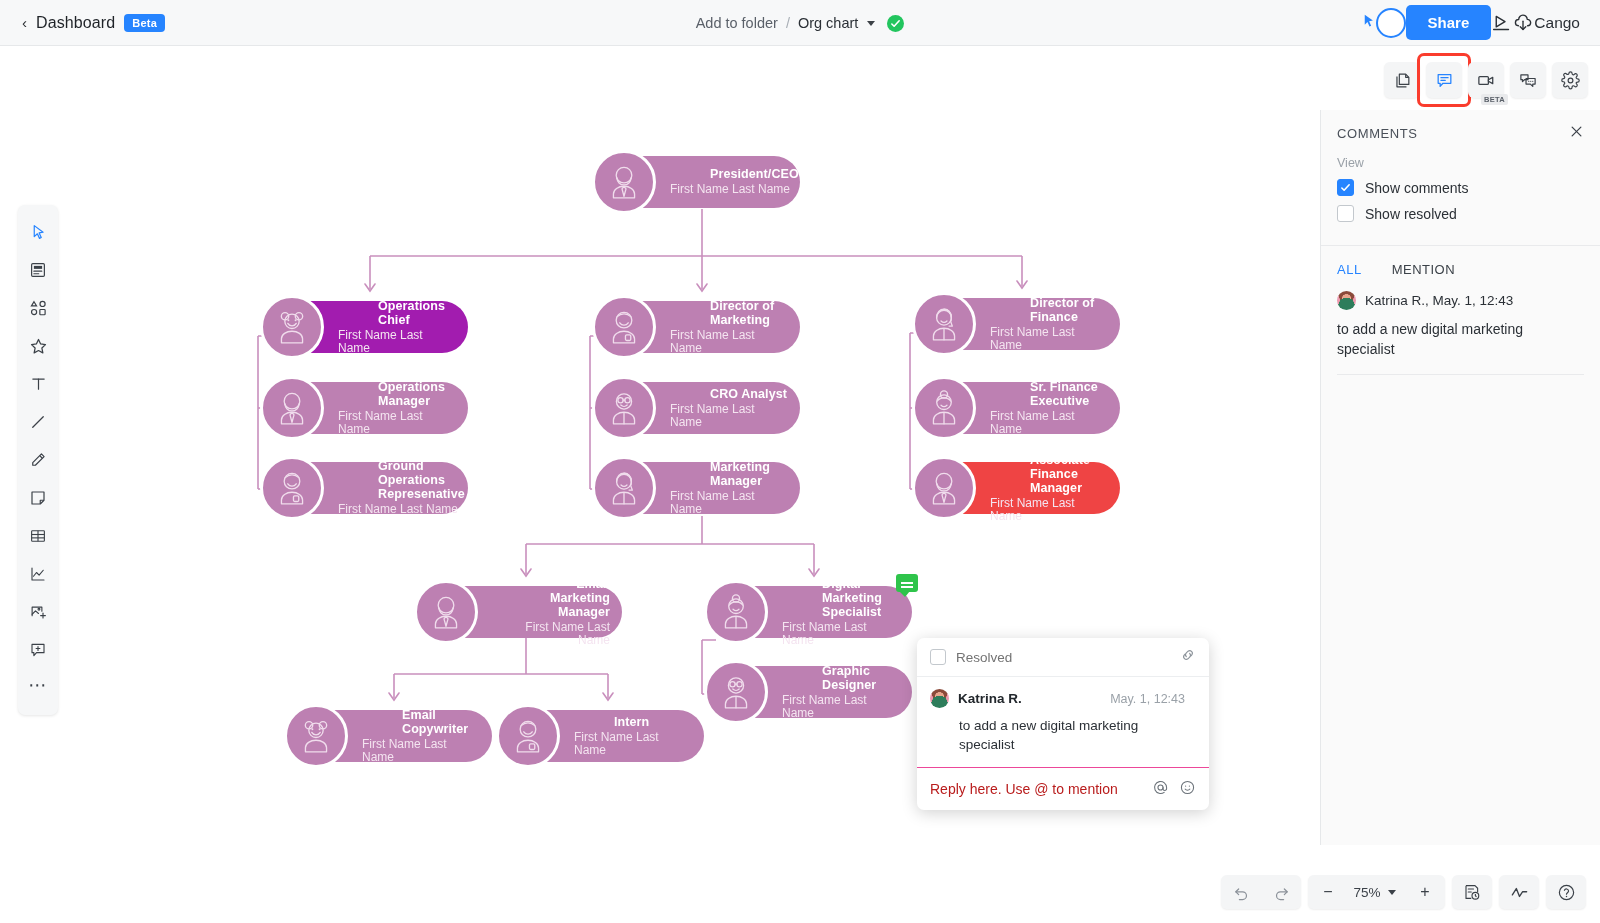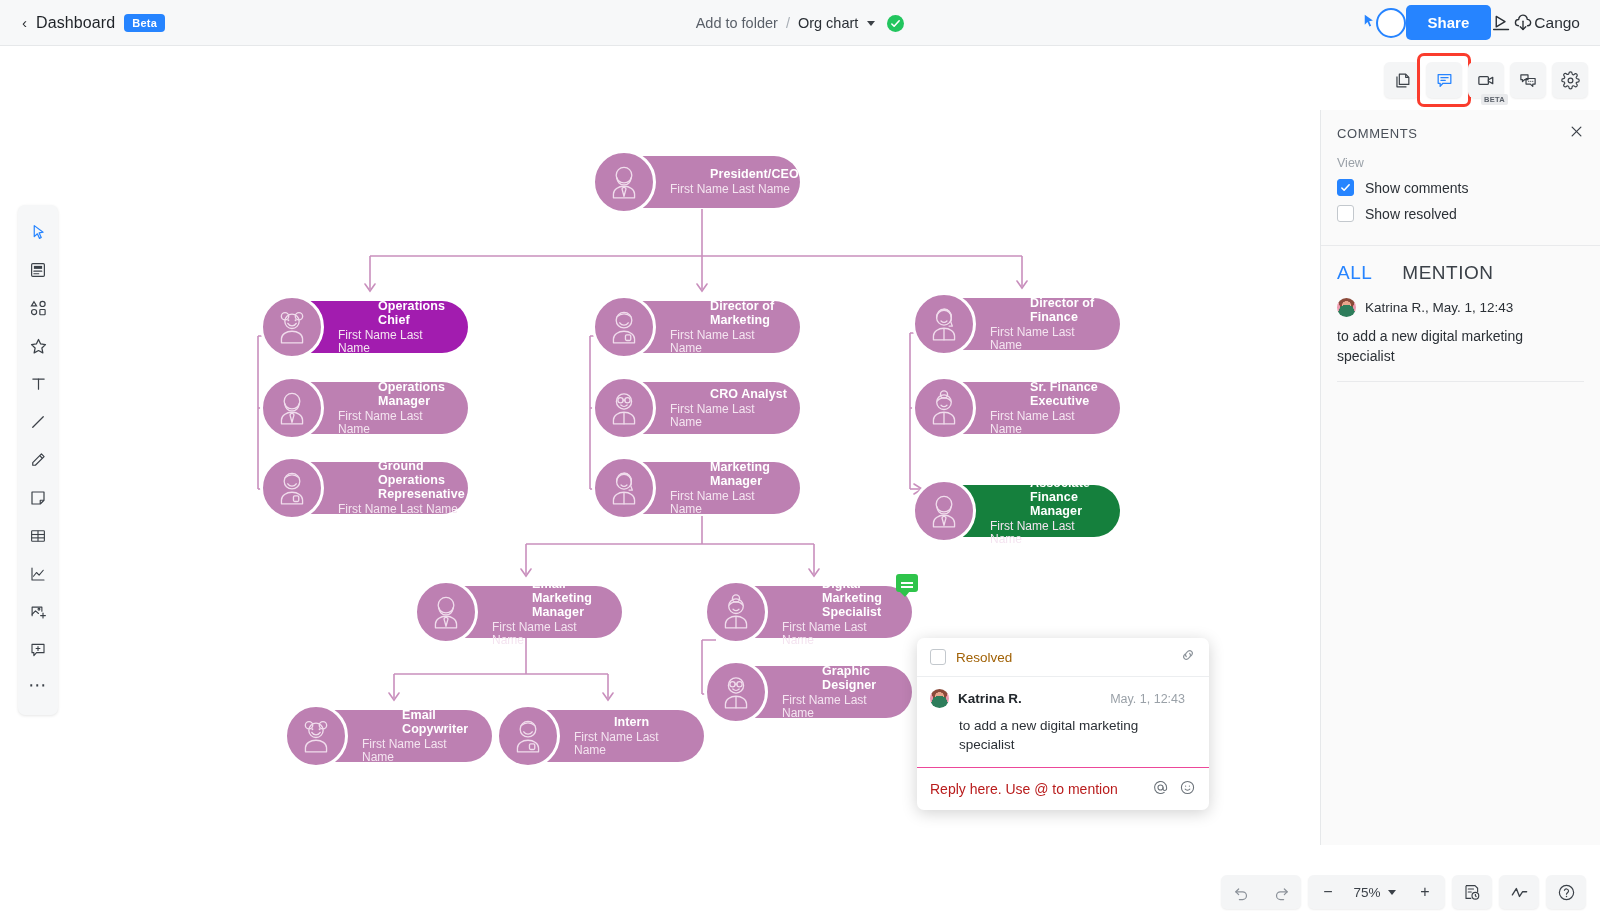--- a/index.html
+++ b/index.html
@@ -122,21 +122,21 @@
     background:#fff; border-radius:7px;
     box-shadow:0 3px 16px rgba(0,0,0,.18); overflow:hidden;
   }
   .cpop-head {
     height:39px; display:flex; align-items:center; padding:0 13px;
     border-bottom:1px solid #eceef0; gap:10px;
   }
   .cbox {
     width:16px;height:16px;border:1.4px solid #c3c8cd;border-radius:3px;background:#fff;
   }
-  .cpop-head .lbl { font-size:13.5px; color:#a16207; }
+  .cpop-head .lbl { font-size:13.5px; color:#737373; }
   .link-ic { margin-left:auto; color:#8d949b; }
   .cpop-body { padding:12px 24px 13px 13px; border-bottom:1px solid #ec4899; }
   .crow { display:flex; align-items:center; gap:9px; }
   .cav {
     width:19px;height:19px;border-radius:50%;
     background:
       radial-gradient(circle at 50% 78%, #2e7d5b 0 46%, transparent 47%),
       radial-gradient(circle at 50% 40%, #e8a58c 0 30%, transparent 31%),
       radial-gradient(circle at 50% 16%, #8b4a3a 0 44%, transparent 45%),
       linear-gradient(#f0a3b6,#e98fa6);
@@ -181,21 +181,21 @@
   .rp-view { padding:0 16px 14px 16px; border-bottom:1px solid #e9eaec; }
   .rp-view .cap { font-size:12.5px; color:#9aa1a8; margin-bottom:9px; }
   .ckrow { display:flex; align-items:center; gap:11px; margin-bottom:9px; cursor:pointer; }
   .ck {
     width:17px;height:17px;border-radius:3px;border:1.4px solid #c3c8cd;background:#fff;
     display:flex;align-items:center;justify-content:center;
   }
   .ck.on { background:#2684ff; border-color:#2684ff; }
   .ckrow .t { font-size:14px; color:#2b3036; }
   .rp-tabs { display:flex; gap:30px; padding:16px 16px 0 16px; }
-  .rp-tab { font-size:19px; letter-spacing:.5px; color:#3b4148; cursor:pointer; }
+  .rp-tab { font-size:13px; letter-spacing:.5px; color:#3b4148; cursor:pointer; }
   .rp-tab.act { color:#2684ff; }
   .rp-item { padding:14px 16px 0 16px; }
   .rp-item .hdr { display:flex; align-items:center; gap:9px; }
   .rp-item .nm { font-size:13.5px; color:#2b3036; }
   .rp-item .bd { font-size:14px; color:#2b3036; line-height:1.45; margin-top:9px; }
   .rp-sep { height:1px; background:#e9eaec; margin:14px 16px 0 16px; }
 
   
   .botbar {
     position:absolute; right:14px; bottom:14px; display:flex; gap:7px; align-items:center; z-index:7;
@@ -535,35 +535,35 @@
               <path d="M15.2 15.4a4.1 4.1 0 005.6 0"></path>
               <path d="M8 33v-3.6c0-4.3 4.5-7.4 10-7.4s10 3.1 10 7.4V33z"></path>
               <line x1="18" y1="22.4" x2="18" y2="33"></line>
             </svg>
           </div>
           <div class="txt">
             <div class="role">Sr. Finance Executive</div>
             <div class="person">First Name Last Name</div>
           </div>
         </div>
-        <div class="node two" style="left: 924px; top: 416px; width: 196px; background: #15803d; margin-top: 23px;">
+        <div class="node two" style="left: 924px; top: 416px; width: 196px; background: #ef4444;">
           <div class="av" style="background: rgb(189, 128, 178);">
             <svg width="38" height="38" viewBox="0 0 36 36" fill="none" stroke="#f0dcec" stroke-width="1.25" stroke-linecap="round" stroke-linejoin="round">
               <circle cx="18" cy="11.5" r="7.4"></circle>
               <path d="M11.4 14.2a5.6 5.6 0 0013.2 0"></path>
               <path d="M8 33v-3.6c0-4.3 4.5-7.4 10-7.4s10 3.1 10 7.4V33z"></path>
               <path d="M18 22.2l-1.9 2.3 1.9 7 1.9-7z"></path>
             </svg>
           </div>
           <div class="txt">
             <div class="role">Associate Finance Manager</div>
             <div class="person">First Name Last Name</div>
           </div>
         </div>
-        <div class="node two" style="left: 426px; top: 540px; width: 196px; background: rgb(189, 128, 178);">
+        <div class="node two" style="left: 426px; top: 540px; width: 196px; background: rgb(189, 128, 178); text-align: right;">
           <div class="av" style="background: rgb(189, 128, 178);">
             <svg width="38" height="38" viewBox="0 0 36 36" fill="none" stroke="#f0dcec" stroke-width="1.25" stroke-linecap="round" stroke-linejoin="round">
               <circle cx="18" cy="11.5" r="7.4"></circle>
               <path d="M11.4 14.2a5.6 5.6 0 0013.2 0"></path>
               <path d="M8 33v-3.6c0-4.3 4.5-7.4 10-7.4s10 3.1 10 7.4V33z"></path>
               <path d="M18 22.2l-1.9 2.3 1.9 7 1.9-7z"></path>
             </svg>
           </div>
           <div class="txt">
             <div class="role">Email Marketing Manager</div>

